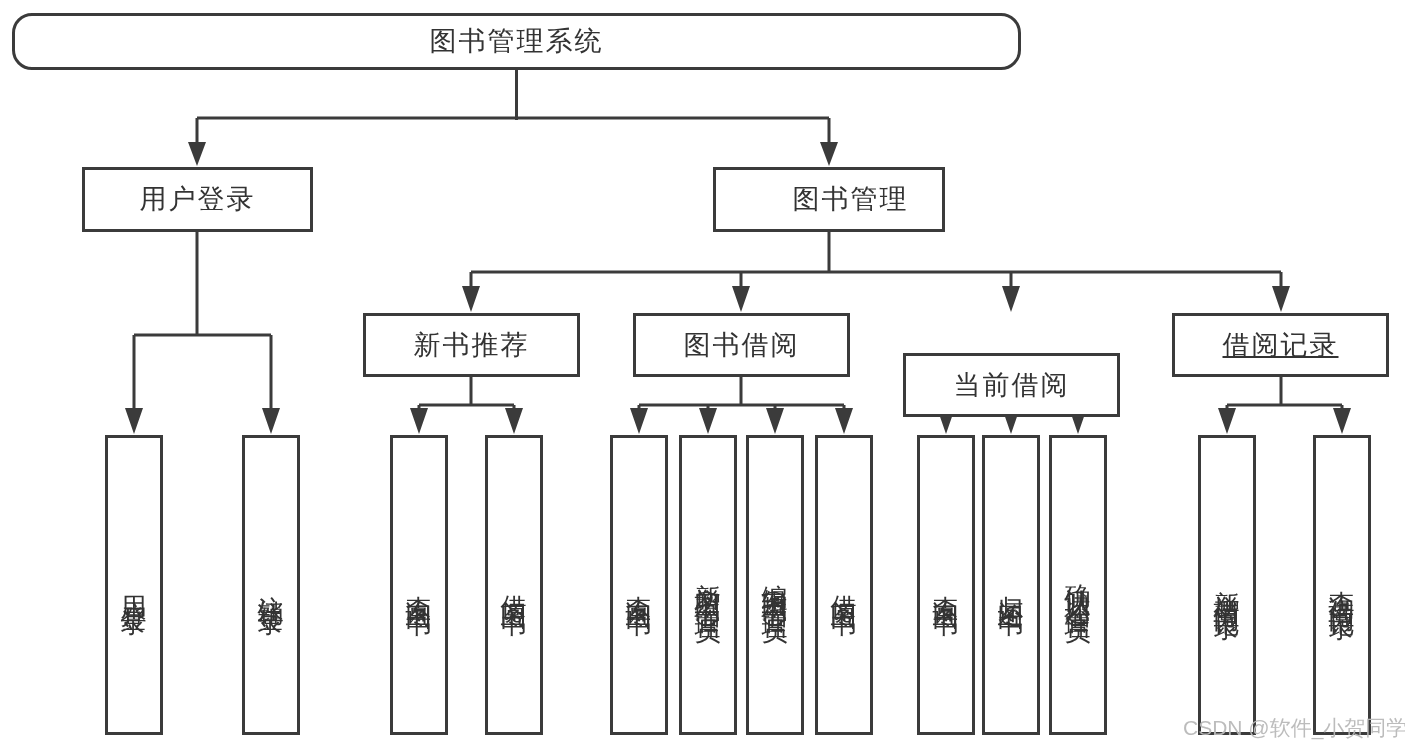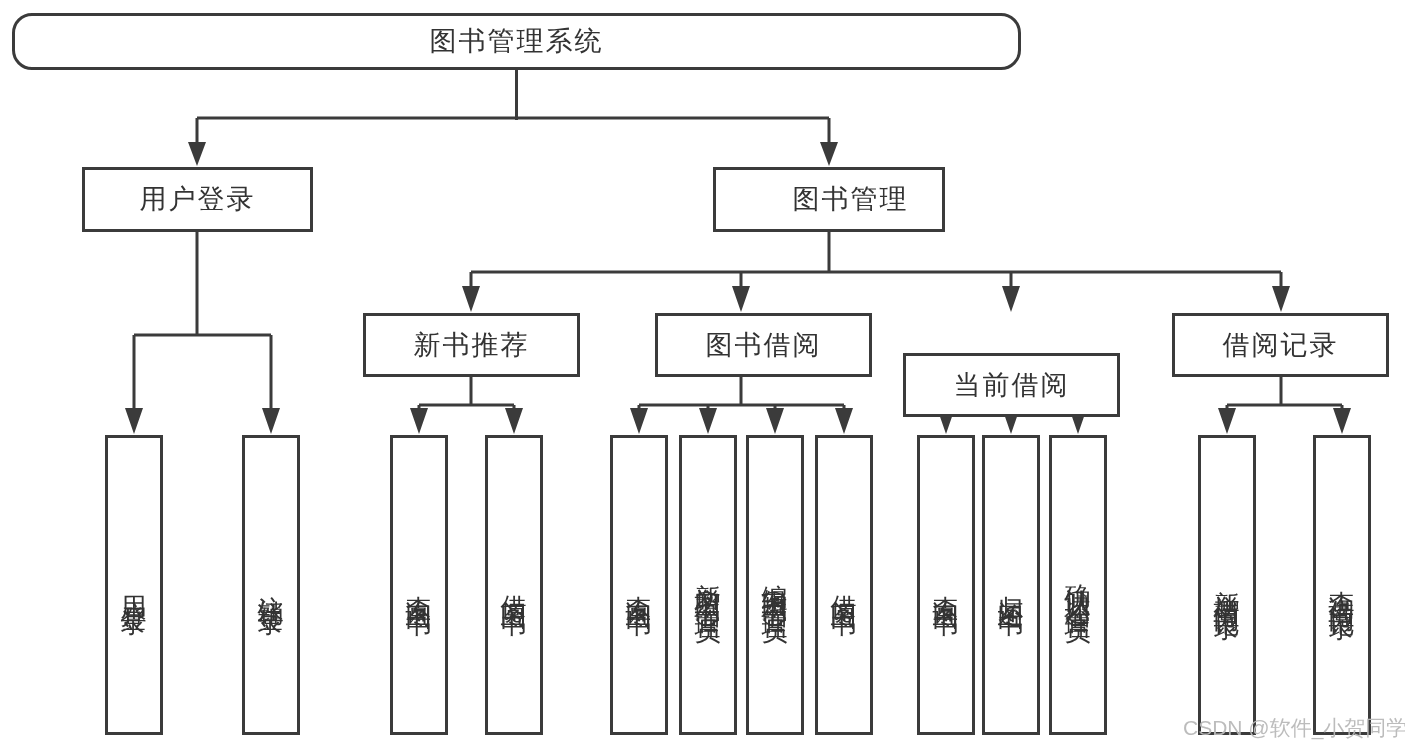--- a/index.html
+++ b/index.html
@@ -115,27 +115,27 @@
   <div class="box hbox" style="left:82px; top:167px; width:231px; height:65px;">
     <span class="label">用户登录</span>
   </div>
   <div class="box hbox" style="left:713px; top:167px; width:232px; height:65px;padding-left:43px;">
     <span class="label">图书管理</span>
   </div>
 
   <div class="box hbox" style="left:363px; top:313px; width:217px; height:64px;">
     <span class="label">新书推荐</span>
   </div>
-  <div class="box hbox" style="left:633px; top:313px; width:217px; height:64px;margin-left:22px;">
+  <div class="box hbox" style="left:633px; top:313px; width:217px; height:64px;">
     <span class="label">图书借阅</span>
   </div>
   <div class="box hbox" style="left:903px; top:313px; width:217px; height:64px;margin-top:40px;">
     <span class="label">当前借阅</span>
   </div>
-  <div class="box hbox" style="left:1172px; top:313px; width:217px; height:64px;">
+  <div class="box hbox" style="left:1172px; top:313px; width:217px; height:64px;text-decoration:underline;">
     <span class="label">借阅记录</span>
   </div>
 
   <div class="box vbox" style="left:105px; top:435px; width:58px; height:300px;">
     <span class="vtext">用户登录</span>
   </div>
   <div class="box vbox" style="left:242px; top:435px; width:58px; height:300px;">
     <span class="vtext">注销登录</span>
   </div>
 

